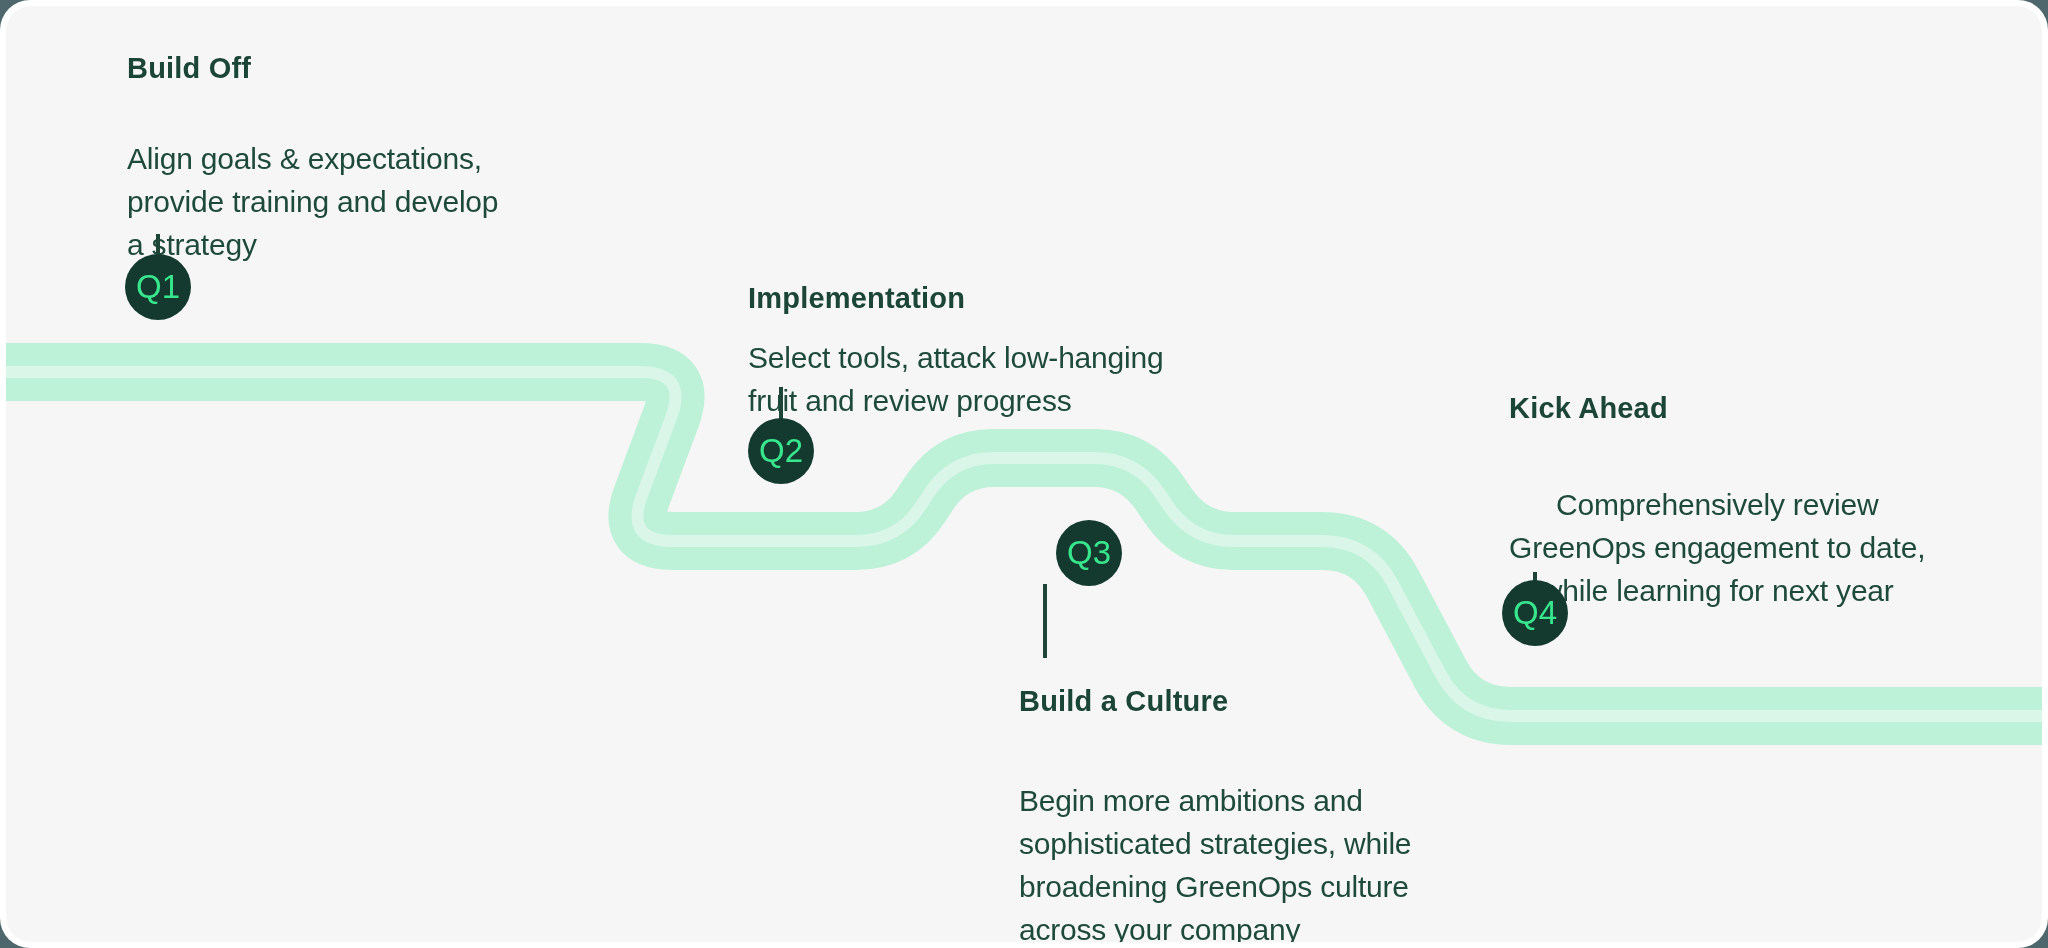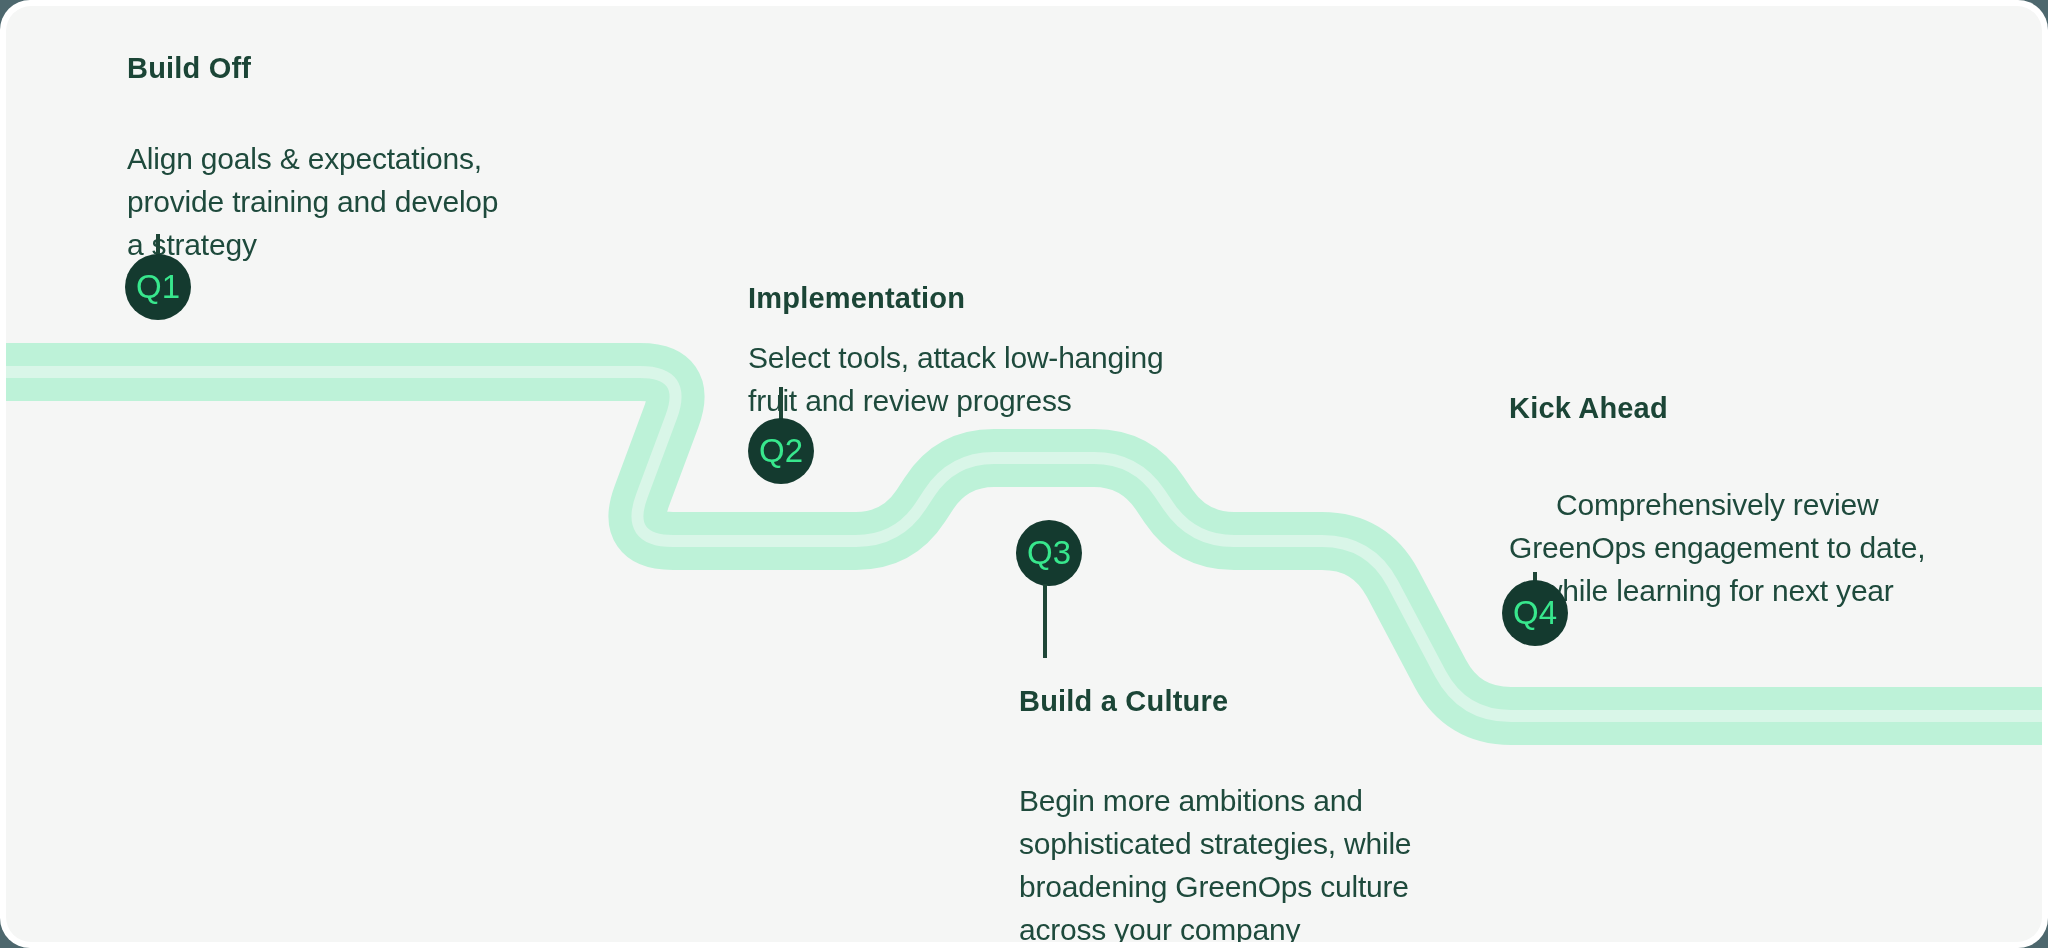--- a/index.html
+++ b/index.html
@@ -49,21 +49,21 @@
   .q1-title  { left:127px;  top:50px;  }
   .q1-desc   { left:127px;  top:98px;  }
   .q1-stem   { left:156px;  top:234px; height:26px; }
   .q1-marker { left:125px;  top:254px; }
 
   .q2-title  { left:748px;  top:252px;margin-top:28px; }
   .q2-desc   { left:748px;  top:297px; }
   .q2-stem   { left:779px;  top:387px; height:36px; }
   .q2-marker { left:748px;  top:418px; }
 
-  .q3-marker { left:1016px; top:520px; }
+  .q3-marker { left:1056px; top:520px; }
   .q3-stem   { left:1043px; top:584px; height:74px; }
   .q3-title  { left:1019px; top:683px; }
   .q3-desc   { left:1019px; top:740px; }
 
   .q4-title  { left:1509px; top:390px; }
   .q4-desc   { left:1509px; top:444px;text-align:center; }
   .q4-stem   { left:1533px; top:572px; height:34px; }
   .q4-marker { left:1502px; top:580px; }
 </style>
 </head>

